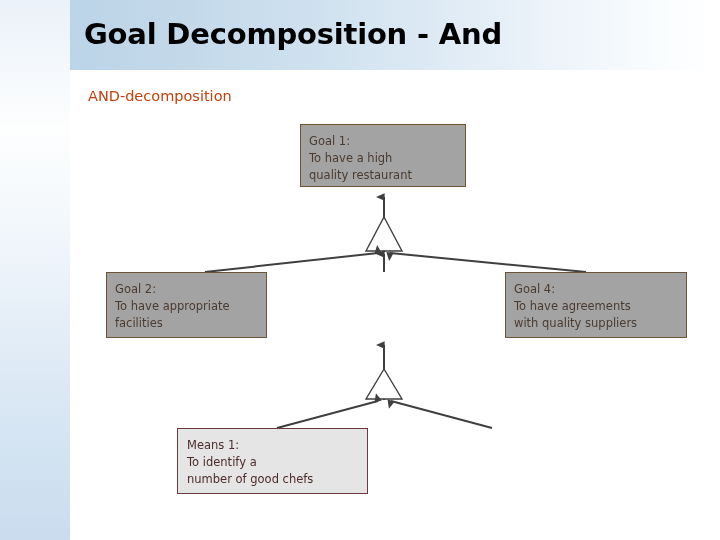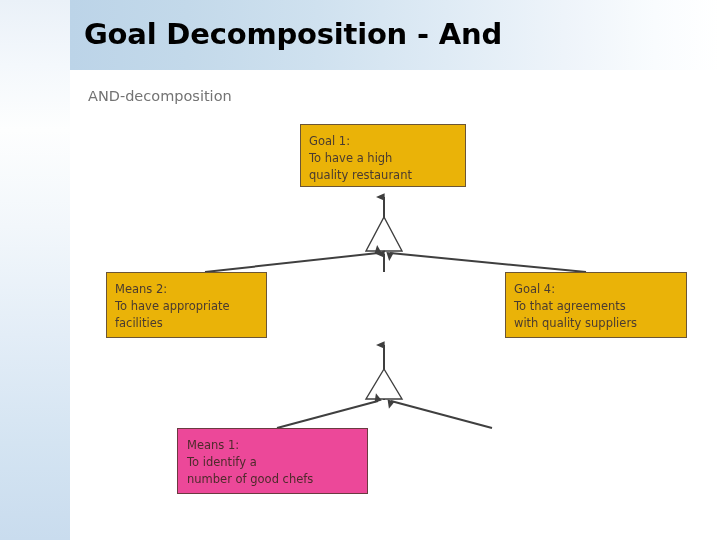--- a/index.html
+++ b/index.html
@@ -67,21 +67,21 @@
     color: #000000;
     letter-spacing: -0.2px;
     white-space: nowrap;
   }
 
   #subtitle {
     position: absolute;
     left: 88px;
     top: 88px;
     font-size: 14.5px;
-    color: #737373;
+    color: #c2410c;
     white-space: nowrap;
   }
 
   
   #diagram {
     position: absolute;
     left: 0; top: 0;
     width: 720px;
     height: 540px;
   }
@@ -91,27 +91,27 @@
     border: 1px solid #5b4a3a;
     font-family: "DejaVu Sans", sans-serif;
     font-size: 11.5px;
     line-height: 17px;
     color: #4a3b30;
     padding: 8px 9px 0 9px;
     white-space: pre-line;
   }
 
   .node.goal {
-    background: #eab308;
+    background: #a3a3a3;
     border-color: #6b5536;
     padding-left: 8px;
   }
 
   .node.means {
-    background: #ec4899;
+    background: #e5e5e5;
     border-color: #6b3a40;
     color: #4d2b2b;
   }
 
   #svg-links {
     position: absolute;
     left: 0; top: 0;
     width: 720px;
     height: 540px;
     pointer-events: none;
@@ -168,27 +168,27 @@
       </g>
       <g>
         <line x1="492" y1="428" x2="391" y2="401" stroke="#3f3f3f" stroke-width="2" marker-end="url(#arrowUp)"></line>
       </g>
     </svg>
 
     <div class="node goal" style="left:300px; top:124px; width:166px; height:63px;">Goal 1:
 To have a high
 quality restaurant</div>
 
-    <div class="node goal" style="left:106px; top:272px; width:161px; height:66px;">Means 2:
+    <div class="node goal" style="left:106px; top:272px; width:161px; height:66px;">Goal 2:
 To have appropriate
 facilities</div>
 
 
     <div class="node goal" style="left:505px; top:272px; width:182px; height:66px;">Goal 4:
-To that agreements
+To have agreements
 with quality suppliers</div>
 
     <div class="node means" style="left:177px; top:428px; width:191px; height:66px;">Means 1:
 To identify a
 number of good chefs</div>
 
 
   </div>
 </div>
 

